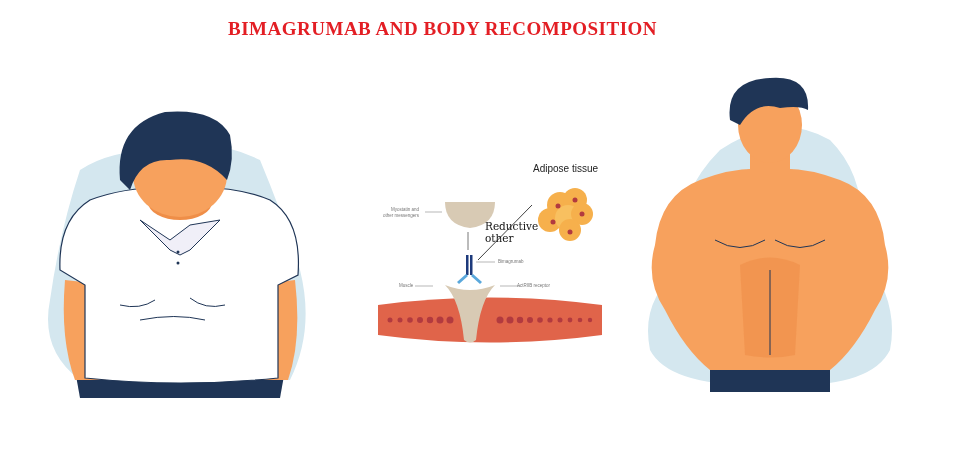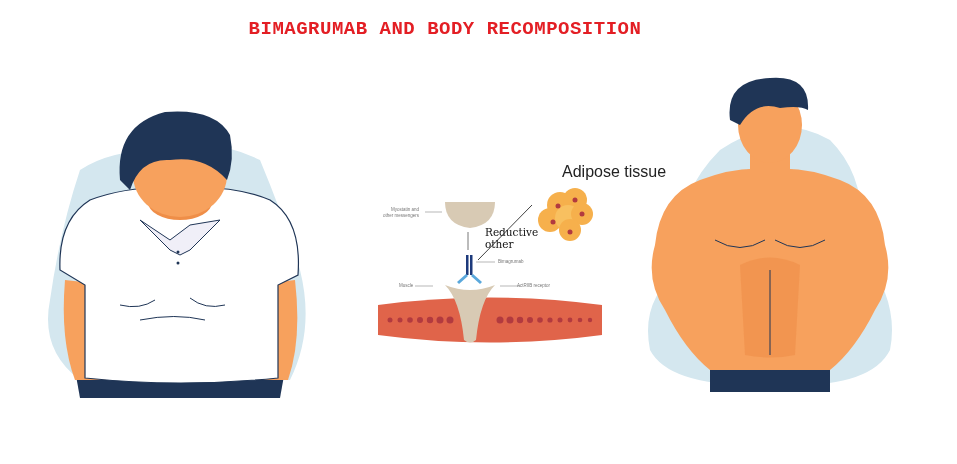--- a/index.html
+++ b/index.html
@@ -1,25 +1,25 @@
 <!DOCTYPE html>
 <html><head>
 <meta charset="utf-8">
 <style>
   html, body { margin:0; padding:0; background:#ffffff; }
   body { width:957px; height:464px; position:relative; overflow:hidden; font-family:"Liberation Sans", sans-serif; }
   .title {
-    position:absolute; left:220px; top:18px; width:450px; text-align:center;
-    font-family:Liberation Mono, monospace; font-weight:bold; font-size:19px;
+    position:absolute; left:228px; top:18px; width:450px; text-align:left;
+    font-family:Liberation Serif, serif; font-weight:bold; font-size:19px;
     letter-spacing:0.5px; color:#e31e24; white-space:nowrap;
   }
   .figure { position:absolute; }
   .label-small { position:absolute; font-size:4.5px; color:#777; white-space:nowrap; line-height:6px; }
   .label-main { position:absolute; font-family:"DejaVu Serif", serif; color:#111; white-space:nowrap; }
-  .adipose-label { position:absolute; font-family:"Liberation Sans", sans-serif; font-size:16px; color:#222;margin-left:29px; }
+  .adipose-label { position:absolute; font-family:"Liberation Sans", sans-serif; font-size:10px; color:#222; }
 </style>
 </head>
 <body>
 
 <div class="title">BIMAGRUMAB AND BODY RECOMPOSITION</div>
 
 <svg class="figure" style="left:40px;top:80px" width="280" height="320" viewBox="0 0 280 320">
   <path d="M40 90 Q20 150 10 220 Q0 270 40 300 L250 300 Q275 250 260 190 Q245 140 220 80 Q170 55 120 70 Q70 70 40 90 Z" fill="#d4e7ef"></path>
 
   <path d="M35 290 L245 290 L240 318 L40 318 Z" fill="#1f3556"></path>
@@ -116,18 +116,18 @@
 </svg>
 
 <div class="label-small" style="left:383px;top:207px;text-align:right;">
   <div>Myostatin and</div>
   <div>other messengers</div>
 </div>
 <div class="label-small" style="left:498px;top:259px;">Bimagrumab</div>
 <div class="label-small" style="left:399px;top:283px;">Muscle</div>
 <div class="label-small" style="left:517px;top:283px;">ActRIIB receptor</div>
 
-<div class="label-main" style="left:485px;top:226px;font-size:10.5px;line-height:12px;">
+<div class="label-main" style="left:485px;top:220px;font-size:10.5px;line-height:12px;">
   <div>Reductive</div>
   <div>other</div>
 </div>
 
 <div class="adipose-label" style="left:533px;top:163px;">Adipose tissue</div>
 
 </body></html>

